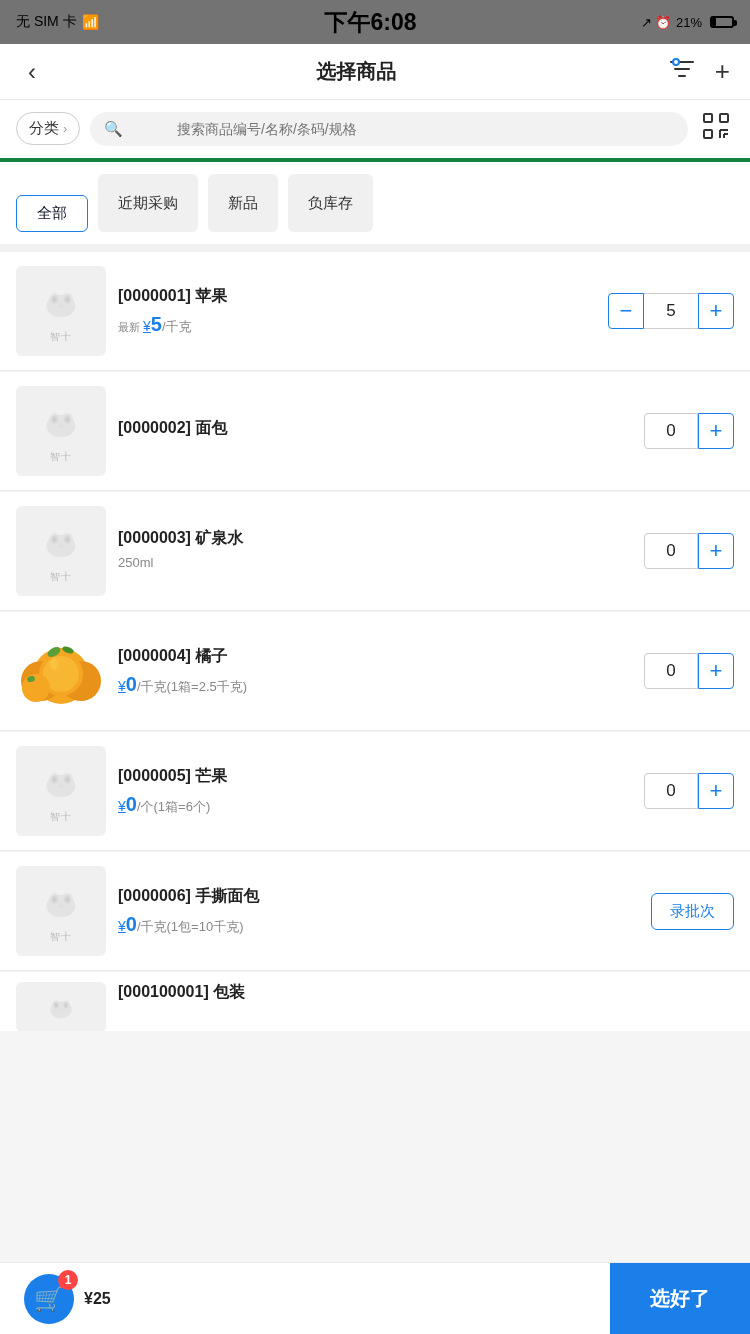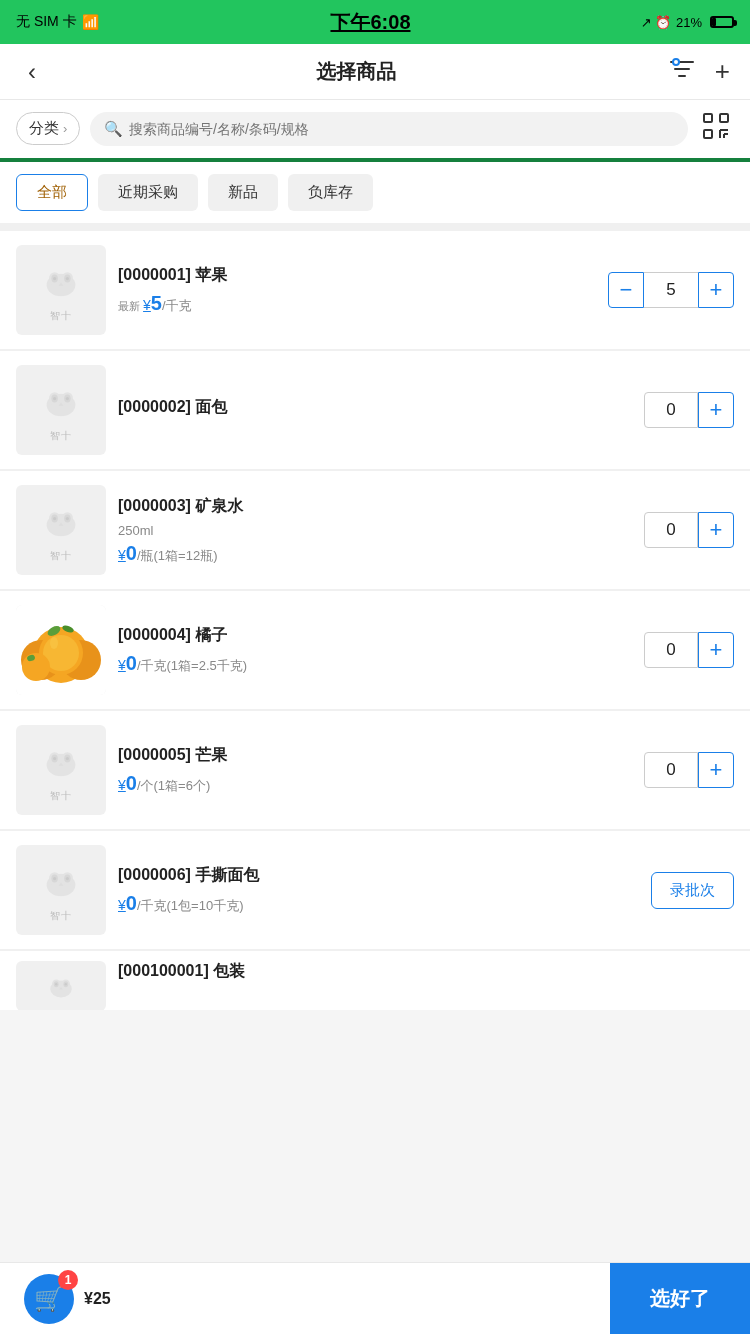--- a/index.html
+++ b/index.html
@@ -7,31 +7,31 @@
     body {
       font-family: -apple-system, 'PingFang SC', 'Helvetica Neue', Arial, sans-serif;
       background: #f5f5f5;
       width: 750px;
       min-height: 1334px;
       overflow-x: hidden;
     }
 
     
     .status-bar {
-      background: #22c55e;
+      background: #737373;
       height: 44px;
       display: flex;
       align-items: center;
       justify-content: space-between;
       padding: 1px 16px;
       font-size: 15px;
       font-weight: 500;
     }
     .status-left { font-size: 14px; color: #000; display: flex; align-items: center; gap: 6px; }
-    .status-center { font-size: 20px; font-weight: 600; color: #000; text-decoration: underline; }
+    .status-center { font-size: 23px; font-weight: 600; color: #000; }
     .status-right { display: flex; align-items: center; gap: 4px; font-size: 13px; color: #000; }
     .battery-icon { display: inline-block; width: 24px; height: 12px; border: 2px solid #000; border-radius: 3px; position: relative; margin-left: 4px; }
     .battery-icon::after { content: ''; position: absolute; right: -5px; top: 2px; width: 3px; height: 6px; background: #000; border-radius: 0 2px 2px 0; }
     .battery-fill { background: #000; height: 100%; width: 21%; border-radius: 1px; }
 
     
     .nav-bar {
       background: #fff;
       height: 56px;
       display: flex;
@@ -79,20 +79,21 @@
       gap: 6px;
     }
     .search-icon { color: #aaa; font-size: 15px; }
     .search-input {
       border: none;
       background: transparent;
       font-size: 14px;
       color: #999;
       outline: none;
       flex: 1;
+      margin-left: 48px;
     }
     .scan-icon {
       font-size: 22px;
       color: #333;
       cursor: pointer;
       padding: 0 4px;
     }
 
     
     .filter-tabs {
@@ -106,22 +107,23 @@
       padding: 8px 20px;
       border-radius: 6px;
       font-size: 15px;
       cursor: pointer;
       border: none;
       background: #f0f0f0;
       color: #333;
     }
     .tab-btn.active {
       background: #fff;
-      color: #a16207;
+      color: #0f172a;
       border: 1.5px solid #1a7fe8;
+      margin-top: 21px;
     }
 
     
     .product-list { background: #f0f0f0; }
 
     .product-item {
       background: #fff;
       margin-bottom: 1px;
       padding: 14px 16px;
       display: flex;
@@ -410,23 +412,20 @@
           <circle cx="22" cy="27" r="2" fill="#888"></circle>
           <circle cx="38" cy="27" r="2" fill="#888"></circle>
           <polygon points="30,32 27,36 33,36" fill="#bbb"></polygon>
         </svg>
         <span style="font-size:10px;color:#bbb;margin-top:2px;letter-spacing:1px;">智十</span>
       </div>
     </div>
     <div class="product-info">
       <div class="product-name">[0000003] 矿泉水</div>
       <div class="product-spec">250ml</div>
-      <div class="product-price">
-        <span style="color:#1a7fe8;text-decoration:underline;font-size:14px;">¥</span><span class="price-highlight">0</span><span class="price-unit">/瓶(1箱=12瓶)</span>
-      </div>
     </div>
     <div class="qty-control">
       <input class="qty-input" type="text" value="0" style="border-radius: 4px 0px 0px 4px; border: 1.5px solid rgb(204, 204, 204);">
       <button class="qty-btn plus" style="border-radius:0 4px 4px 0;">+</button>
     </div>
   </div>
 
   <div class="product-item">
     <div class="product-image">
       <svg width="90" height="90" viewBox="0 0 90 90">

